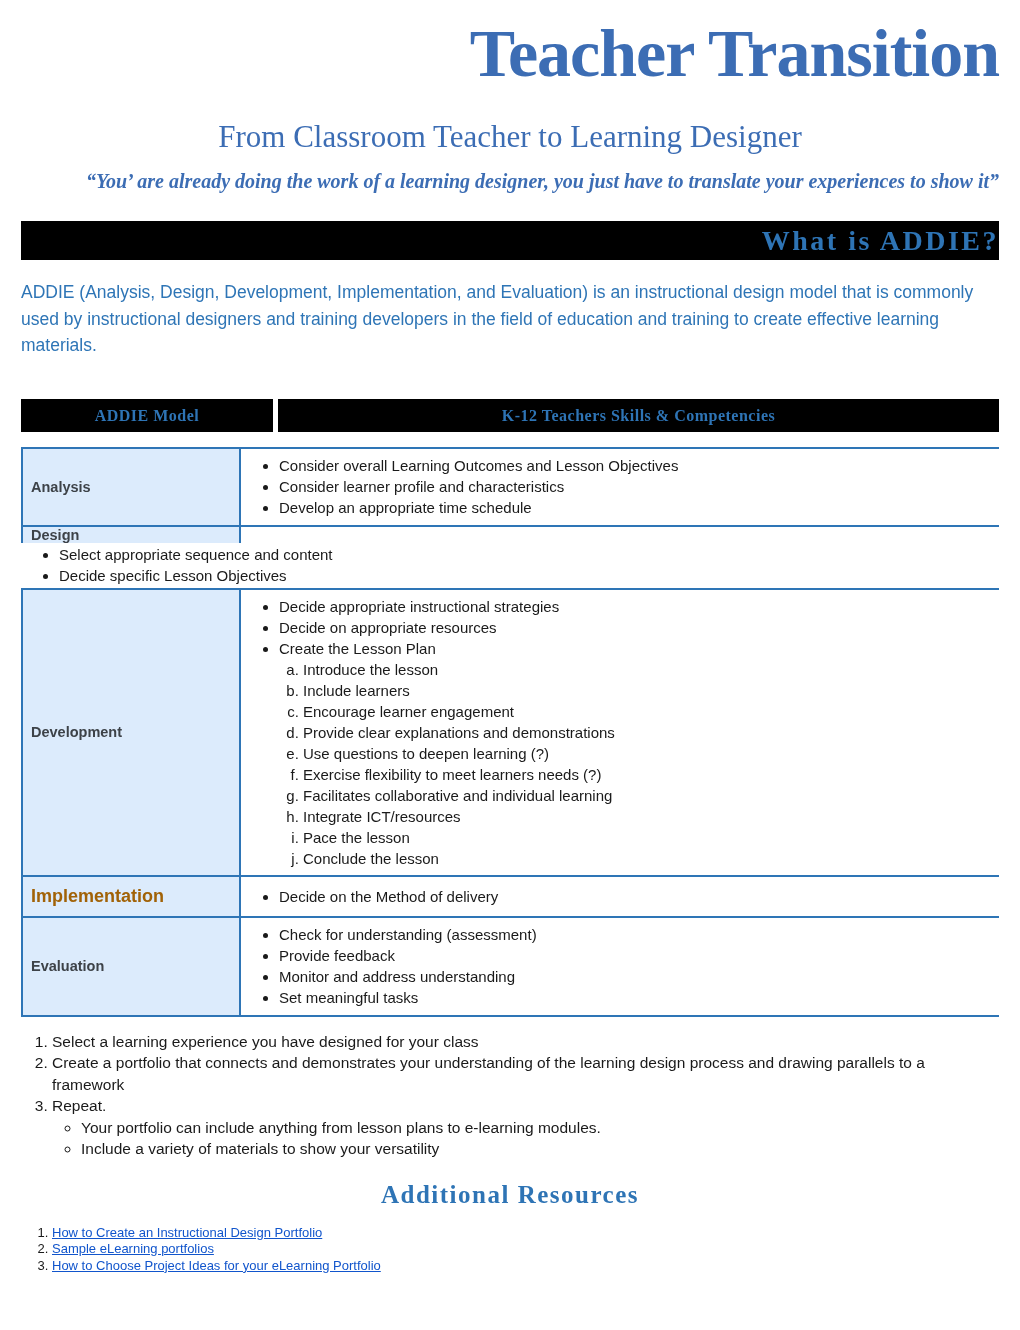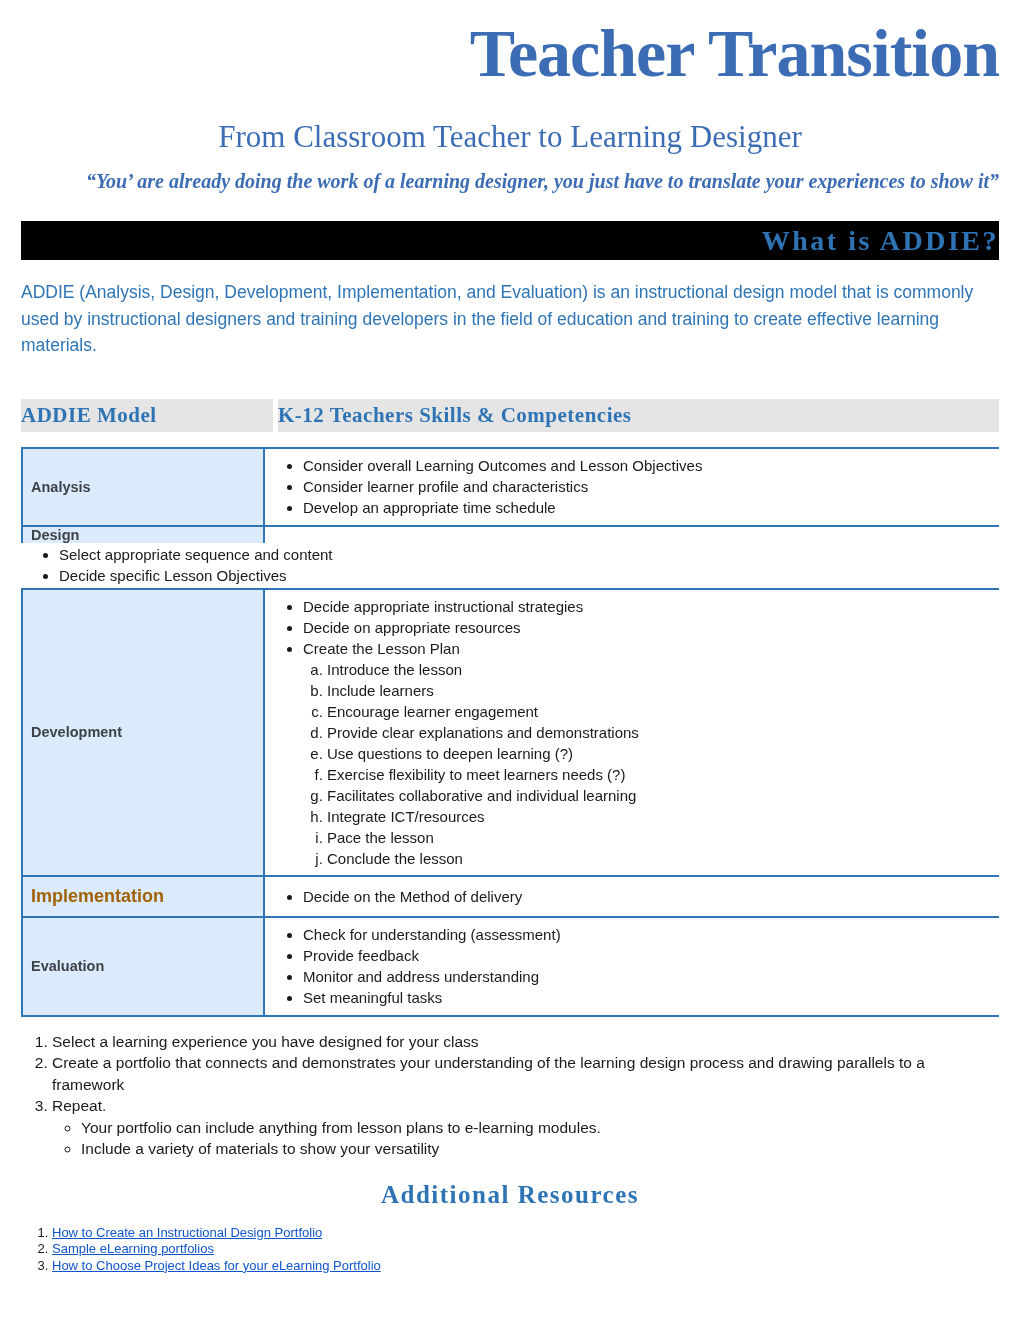--- a/index.html
+++ b/index.html
@@ -54,35 +54,36 @@
 
   .addie-paragraph {
     margin: 19px 0 0 0;
     font-size: 17.5px;
     line-height: 26.5px;
     color: #2e75b6;
   }
 
   .thead { display: flex; gap: 5px; margin-top: 40px; }
   .th {
-    background: #e5e5e5;
+    background: #000000;
     height: 33px; line-height: 33px;
-    font-family: "Liberation Serif", serif;
-    font-weight: bold;
-    font-size: 21px;
+    text-align: center;
+    font-family: "Liberation Serif", serif;
+    font-weight: bold;
+    font-size: 16px;
     letter-spacing: 0.5px;
     color: #2e74b5;
   }
   .th-left { width: 252px; }
   .th-right { flex: 1; }
 
   .tbody { margin-top: 15px; border-top: 2px solid #2e75b6; }
   .trow { display: flex; border-bottom: 2px solid #2e75b6; }
   .tlabel {
-    width: 244px;
+    width: 220px;
     background: #dcebfc;
     border-left: 2px solid #2e75b6;
     border-right: 2px solid #2e75b6;
     display: flex; align-items: center;
     padding-left: 8px;
     font-weight: bold;
     font-size: 14.5px;
     color: #3d4248;
   }
   .trow-implementation .tlabel { font-size: 18px; color: #a16207; }

